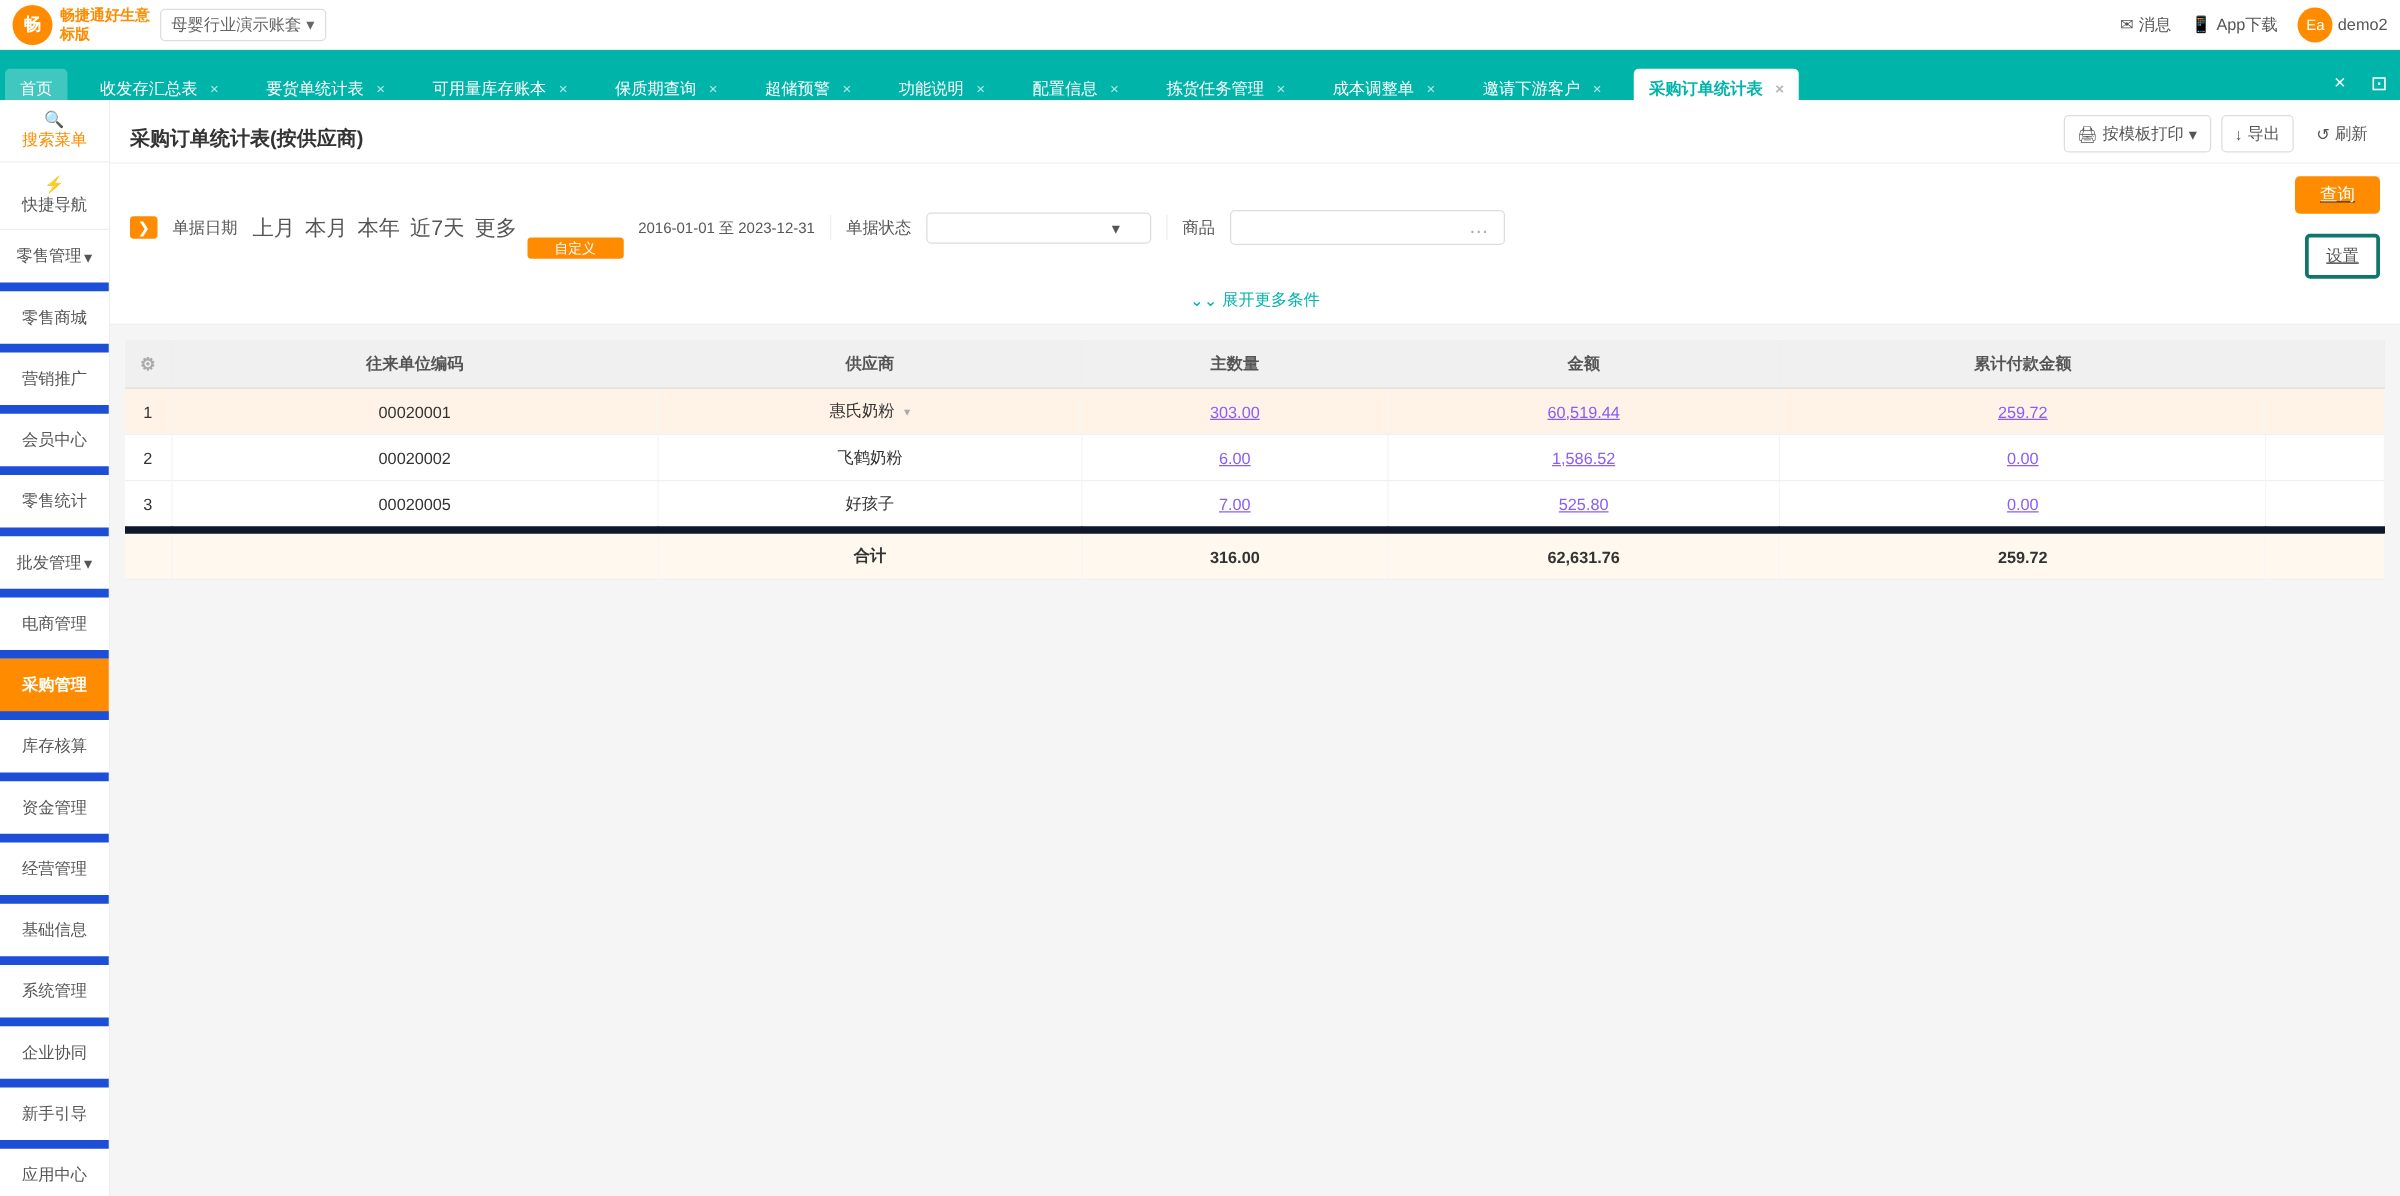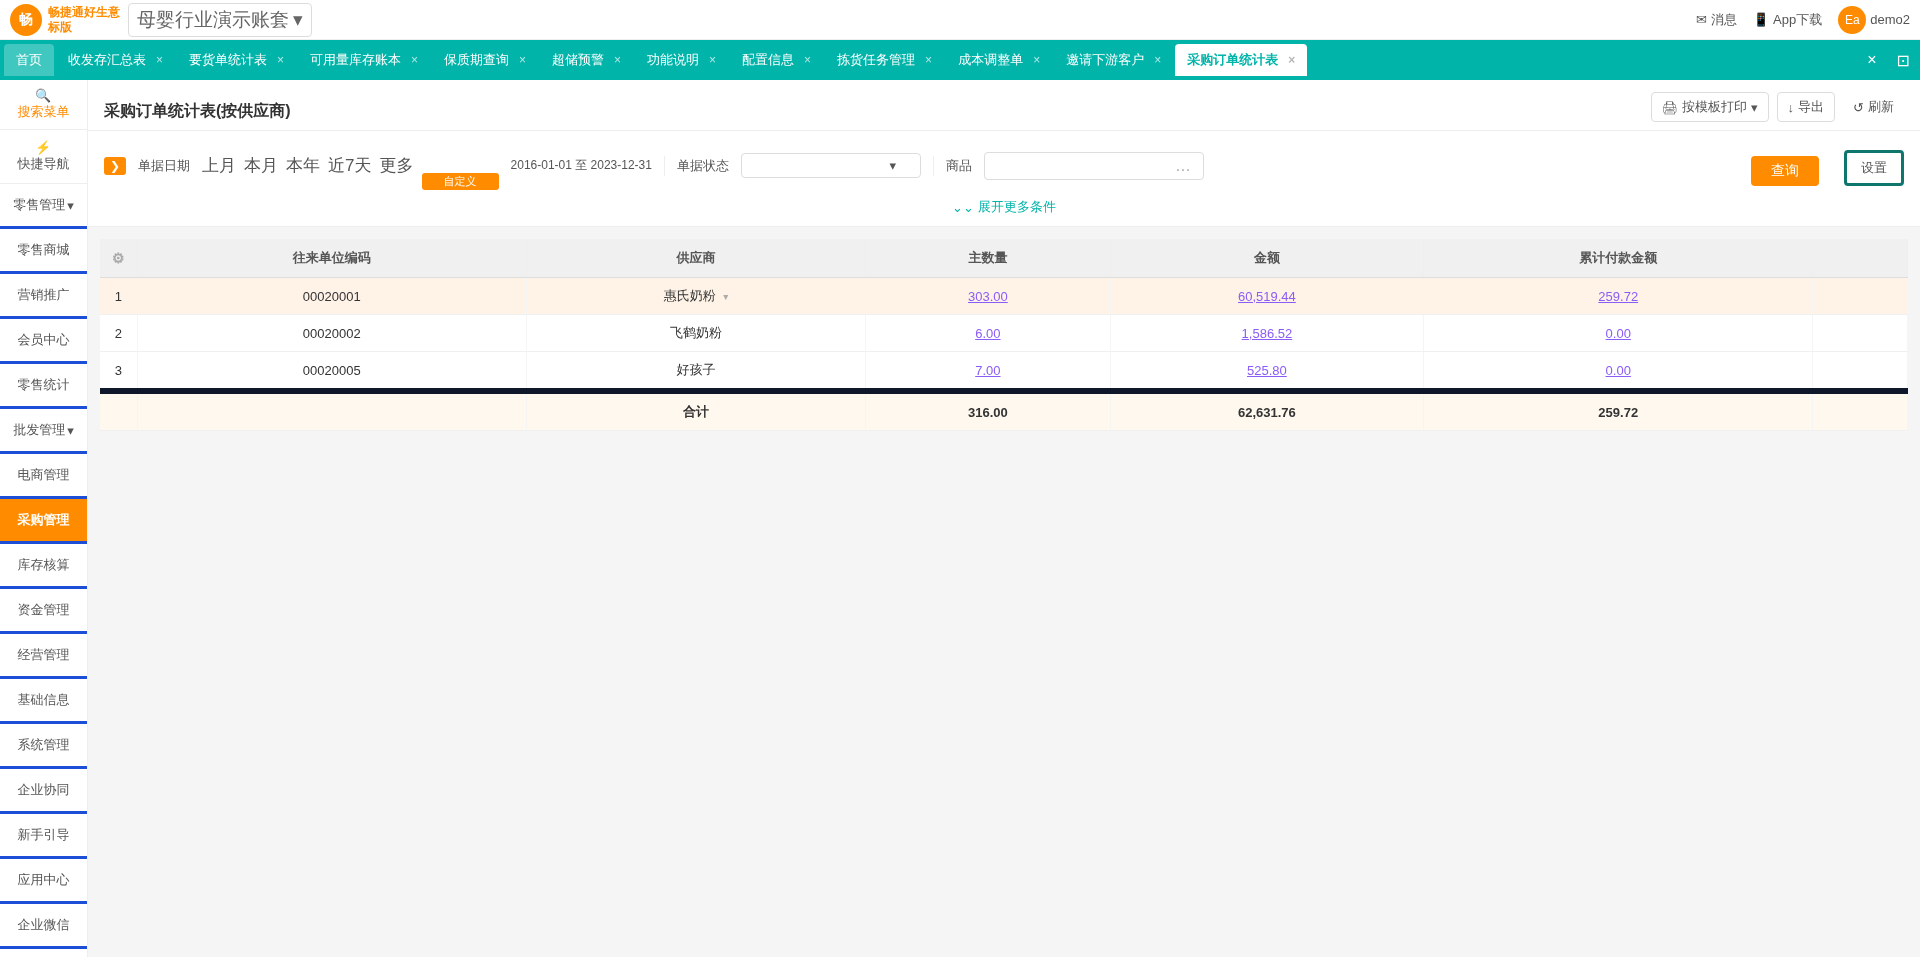--- a/index.html
+++ b/index.html
@@ -4,43 +4,43 @@
   <style>
     * { box-sizing: border-box; margin: 0; padding: 0; }
     body { font-family: 'Microsoft YaHei', Arial, sans-serif; font-size: 13px; background: #f5f5f5; color: #333; display: flex; flex-direction: column; height: 957px; overflow: hidden; }
 
     
     .top-bar { height: 40px; background: #fff; display: flex; align-items: center; padding: 0 10px; border-bottom: 1px solid #eee; justify-content: space-between; }
     .top-bar-left { display: flex; align-items: center; gap: 8px; }
     .logo-area { display: flex; align-items: center; gap: 6px; }
     .logo-icon { width: 32px; height: 32px; background: #ff8c00; border-radius: 50%; display: flex; align-items: center; justify-content: center; color: #fff; font-size: 14px; font-weight: bold; }
     .logo-text { font-size: 12px; color: #ff8c00; font-weight: bold; line-height: 1.2; }
-    .workspace-selector { display: flex; align-items: center; gap: 4px; color: #666; font-size: 19px; border: 1px solid #ddd; padding: 3px 8px; border-radius: 4px; cursor: pointer; }
+    .workspace-selector { display: flex; align-items: center; gap: 4px; color: #666; font-size: 13px; border: 1px solid #ddd; padding: 3px 8px; border-radius: 4px; cursor: pointer; }
     .top-bar-right { display: flex; align-items: center; gap: 16px; }
     .top-bar-item { display: flex; align-items: center; gap: 4px; color: #555; font-size: 13px; cursor: pointer; }
     .avatar { width: 28px; height: 28px; border-radius: 50%; background: #ff8c00; display: flex; align-items: center; justify-content: center; color: #fff; font-size: 12px; }
 
     
-    .nav-tabs { height: 40px; background: #00b4aa; display: flex; align-items: center; padding: 2px 4px; gap: 2px; overflow-x: auto; }
+    .nav-tabs { height: 40px; background: #00b4aa; display: flex; align-items: flex-start; padding: 15px 4px; gap: 14px; overflow-x: auto; }
     .nav-tab { height: 32px; padding: 0 12px; display: flex; align-items: center; gap: 6px; color: #fff; font-size: 13px; cursor: pointer; border-radius: 4px 4px 0 0; white-space: nowrap; }
     .nav-tab.home { background: rgba(255,255,255,0.25); }
     .nav-tab.active { background: #fff; color: #00b4aa; font-weight: bold; }
     .nav-tab .close-btn { font-size: 12px; opacity: 0.7; margin-left: 4px; }
     .nav-tab.active .close-btn { color: #999; }
     .nav-tabs-actions { margin-left: auto; display: flex; align-items: center; gap: 8px; }
     .nav-action-btn { color: #fff; font-size: 16px; cursor: pointer; padding: 2px 6px; }
 
     
     .main-layout { display: flex; flex: 1; overflow: hidden; }
 
     
     .sidebar { width: 88px; background: #fff; border-right: 1px solid #eee; display: flex; flex-direction: column; overflow-y: auto; }
     .sidebar-search { padding: 8px 6px; border-bottom: 1px solid #eee; text-align: center; color: #ff8c00; font-size: 13px; cursor: pointer; }
     .sidebar-nav { padding: 4px 0; border-bottom: 1px solid #eee; text-align: center; color: #555; font-size: 13px; cursor: pointer; padding: 10px 6px; }
-    .sidebar-item { text-align: center; padding: 12px 6px; color: #555; font-size: 13px; cursor: pointer; border-bottom: 3px solid #1d4ed8; }
+    .sidebar-item { text-align: center; padding: 12px 6px; color: #555; font-size: 13px; cursor: pointer; border-bottom: 7px solid #1d4ed8; }
     .sidebar-item.active { background: #ff8c00; color: #fff; font-weight: bold; }
     .sidebar-item.with-arrow { display: flex; align-items: center; justify-content: center; gap: 2px; }
 
     
     .content { flex: 1; display: flex; flex-direction: column; overflow: hidden; background: #f5f5f5; }
 
     
     .page-header { background: #fff; padding: 12px 16px 8px; border-bottom: 1px solid #eee; display: flex; align-items: flex-end; justify-content: space-between; }
     .page-title { font-size: 16px; font-weight: bold; color: #333; }
     .page-header-actions { display: flex; align-items: center; gap: 8px; }
@@ -69,21 +69,21 @@
     .data-table td { padding: 9px 12px; text-align: center; font-size: 13px; color: #333; border-bottom: 1px solid #f0f0f0; border-right: 1px solid #f5f5f5; }
     .data-table tr.highlighted { background: #fff3e8; }
     .data-table .link-value { color: #8b5cf6; text-decoration: underline; cursor: pointer; }
     .data-table .supplier-arrow { color: #aaa; font-size: 10px; margin-left: 4px; }
     .table-footer { background: #fff8ee; border-top: 6px solid #0f172a; }
     .table-footer td { font-weight: bold; color: #333; }
     .settings-col { width: 36px; }
     .gear-icon { color: #aaa; font-size: 14px; cursor: pointer; }
 
     
-    .filter-right { margin-left: auto; display: flex; gap: 25px; flex-direction: row; align-items: flex-end; }
+    .filter-right { margin-left: auto; display: flex; gap: 12px; flex-direction: column; align-items: flex-end; text-decoration: underline; }
 
     .ellipsis-btn { color: #aaa; font-size: 16px; cursor: pointer; padding: 0 4px; }
   </style>
 </head>
 <body>
 
 <div class="top-bar">
   <div class="top-bar-left">
     <div class="logo-area">
       <div class="logo-icon">畅</div>

